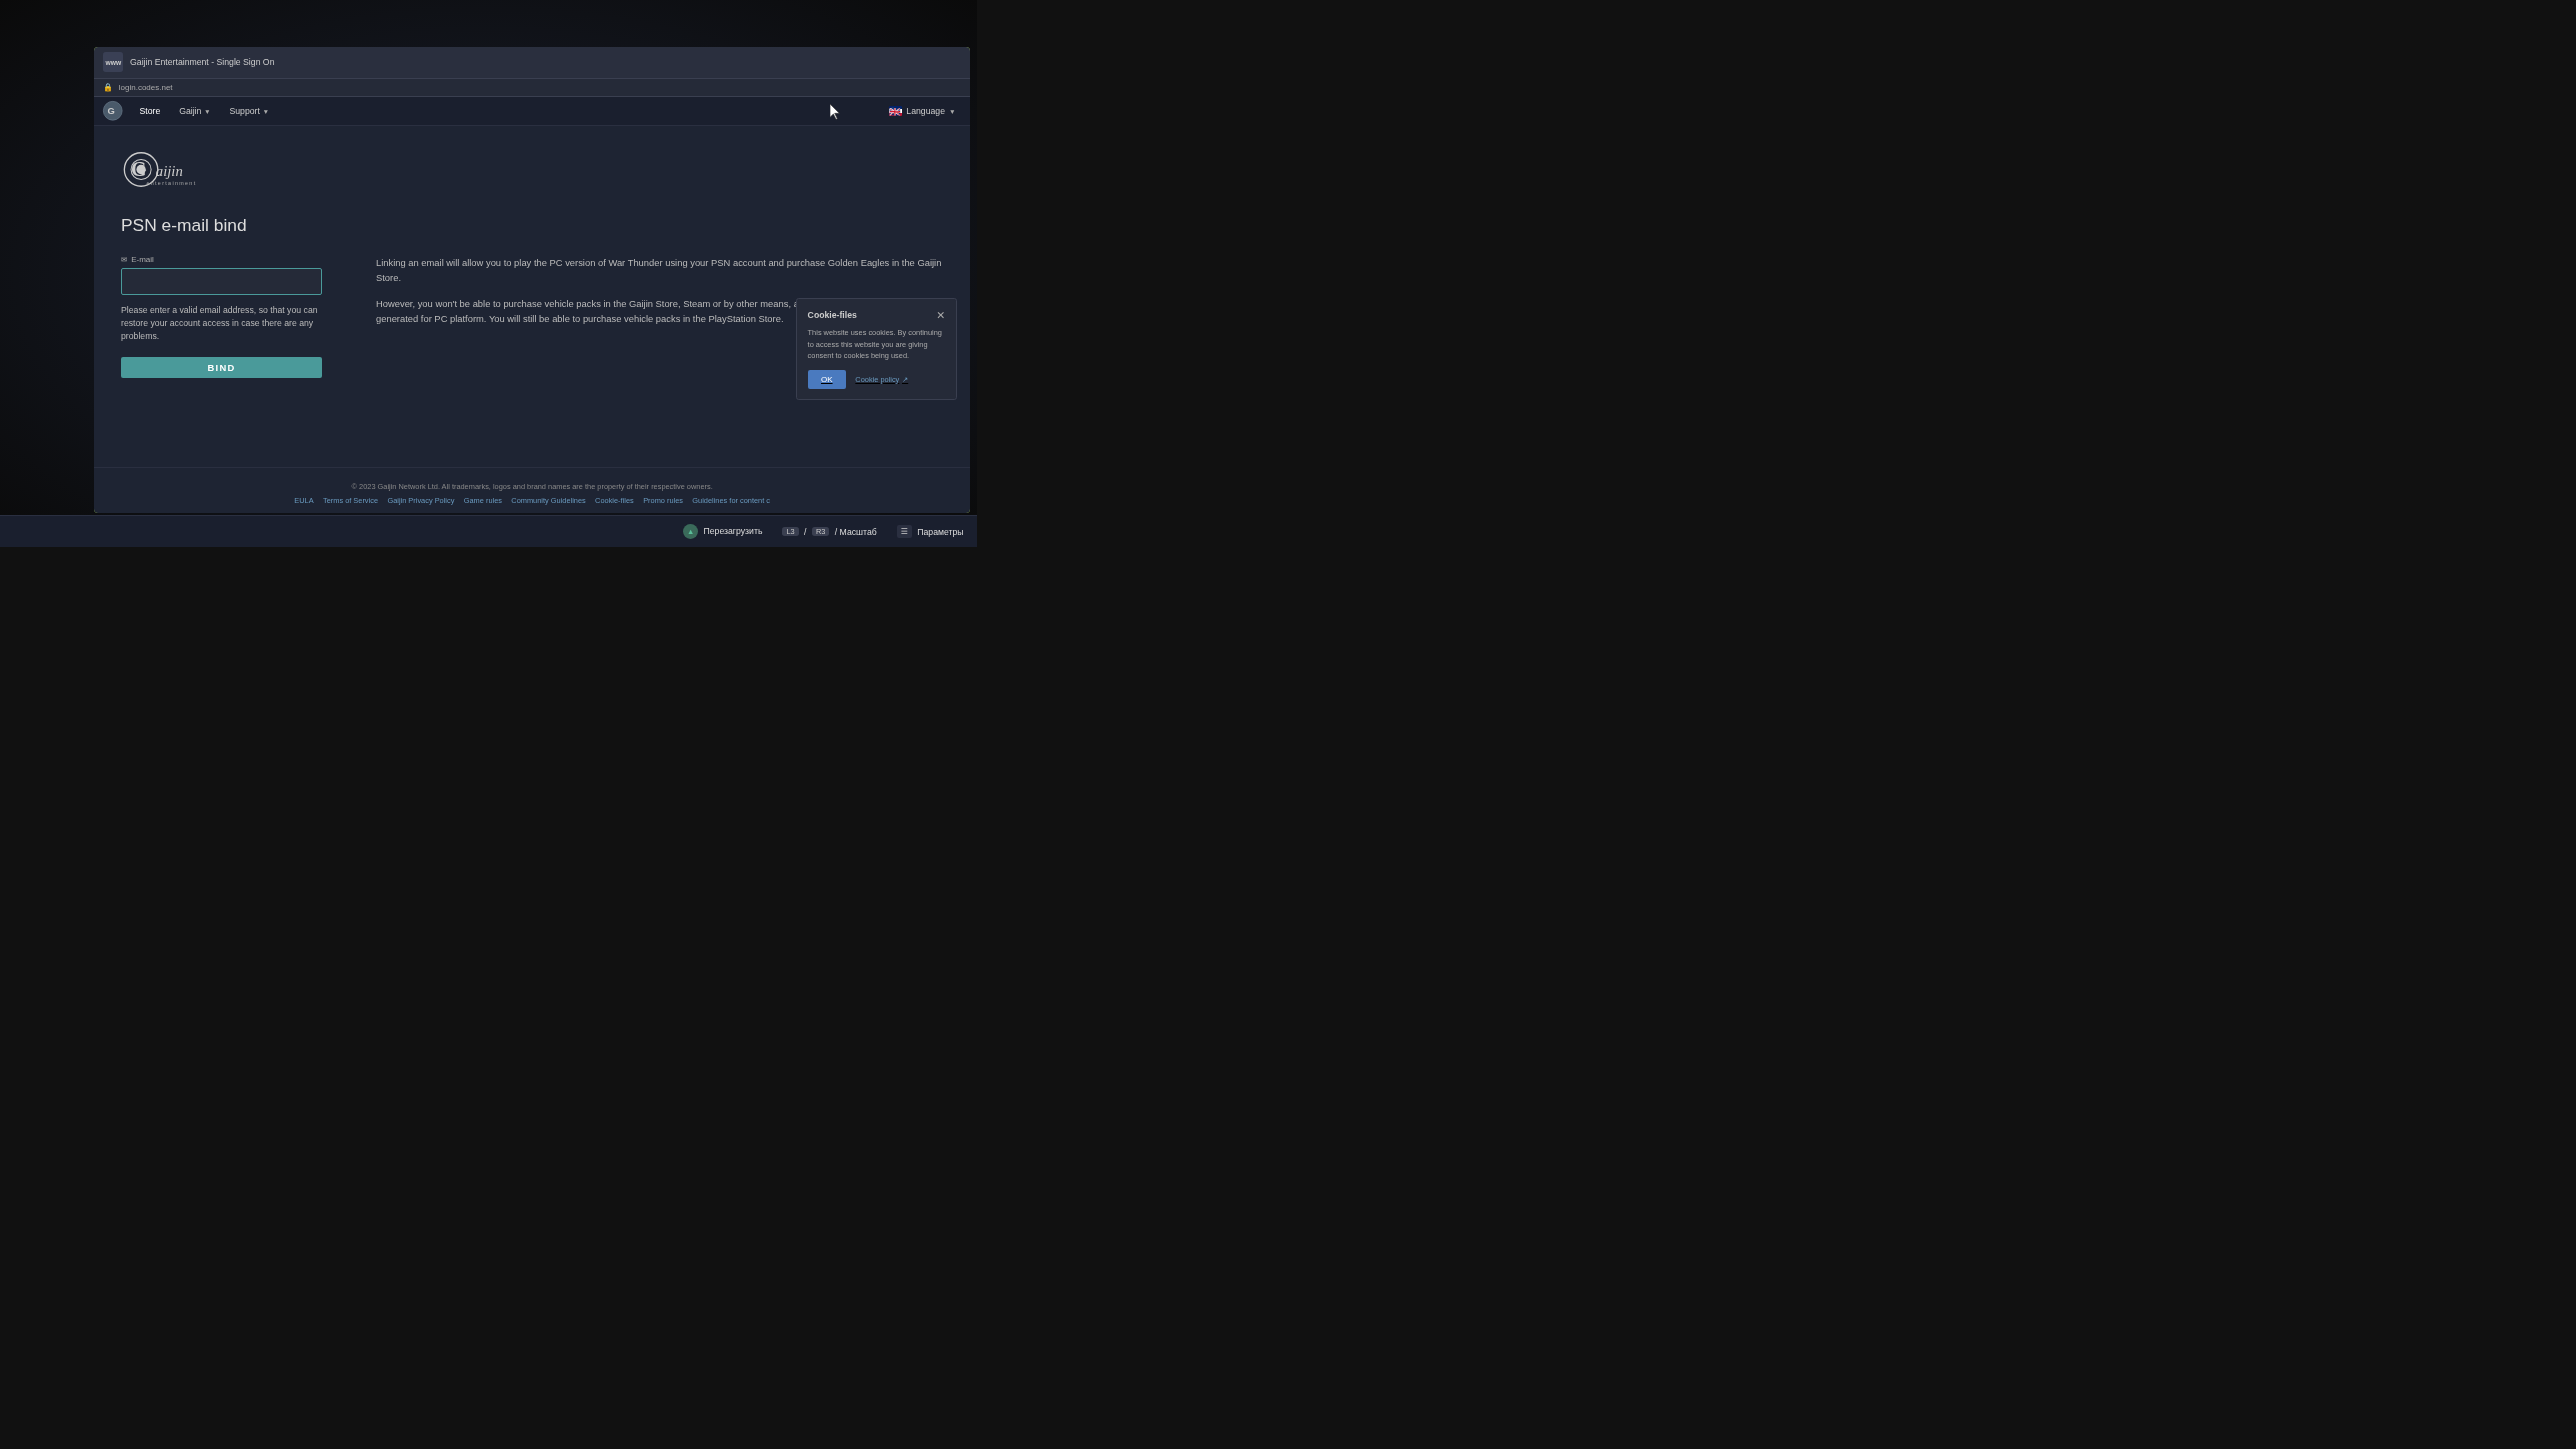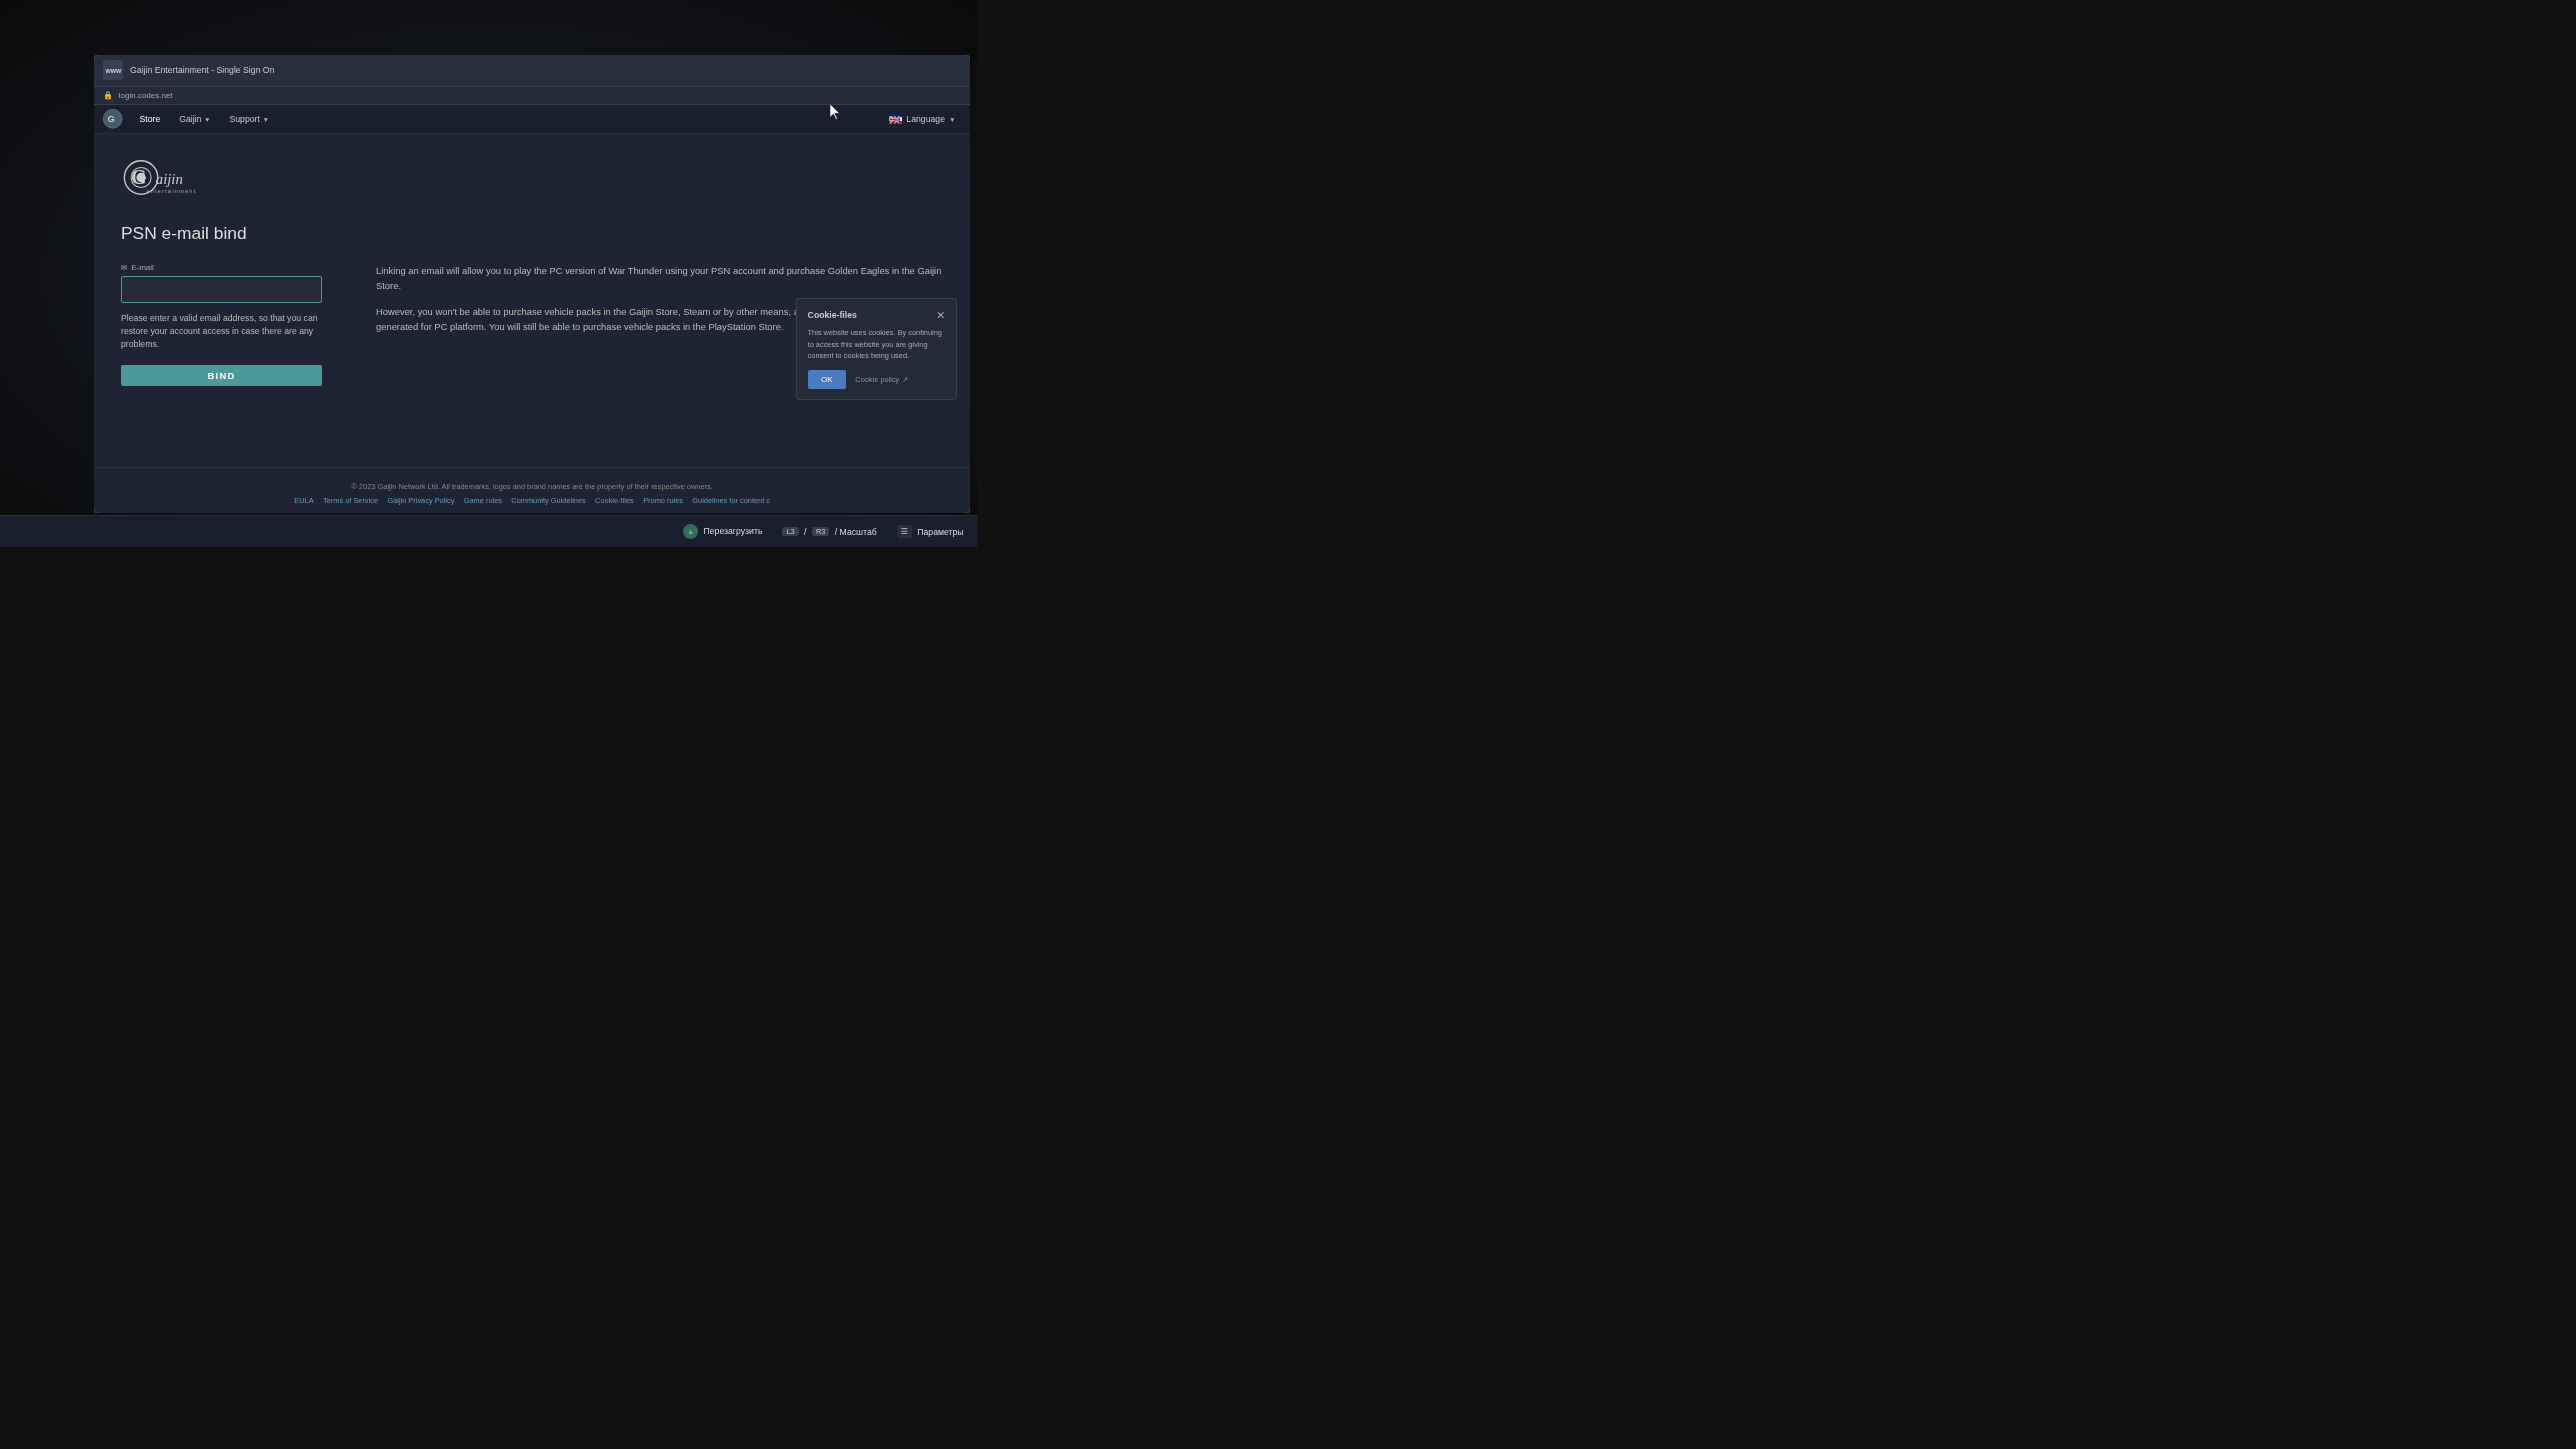--- a/index.html
+++ b/index.html
@@ -24,21 +24,20 @@
       position: absolute;
       top: 47px;
       left: 94px;
       right: 6.7px;
       bottom: 34px;
       background: #bef264;
       border-radius: 4px;
       overflow: hidden;
       display: flex;
       flex-direction: column;
-      margin-top: 8px;
     }
 
     
     .browser-titlebar {
       background: #2a2f3e;
       padding: 5.4px 9.4px;
       display: flex;
       align-items: center;
       gap: 6.7px;
       border-bottom: 0.7px solid #3a3f50;
@@ -278,20 +277,21 @@
     .cookie-text {
       color: #aaa;
       font-size: 7.4px;
       line-height: 1.5;
       margin-bottom: 9.4px;
     }
     .cookie-actions {
       display: flex;
       align-items: center;
       gap: 9.4px;
+      text-decoration: underline;
     }
     .cookie-ok-btn {
       background: #4a7abf;
       color: #fff;
       border: none;
       padding: 4.7px 13.4px;
       font-size: 8px;
       cursor: pointer;
       border-radius: 2px;
     }

